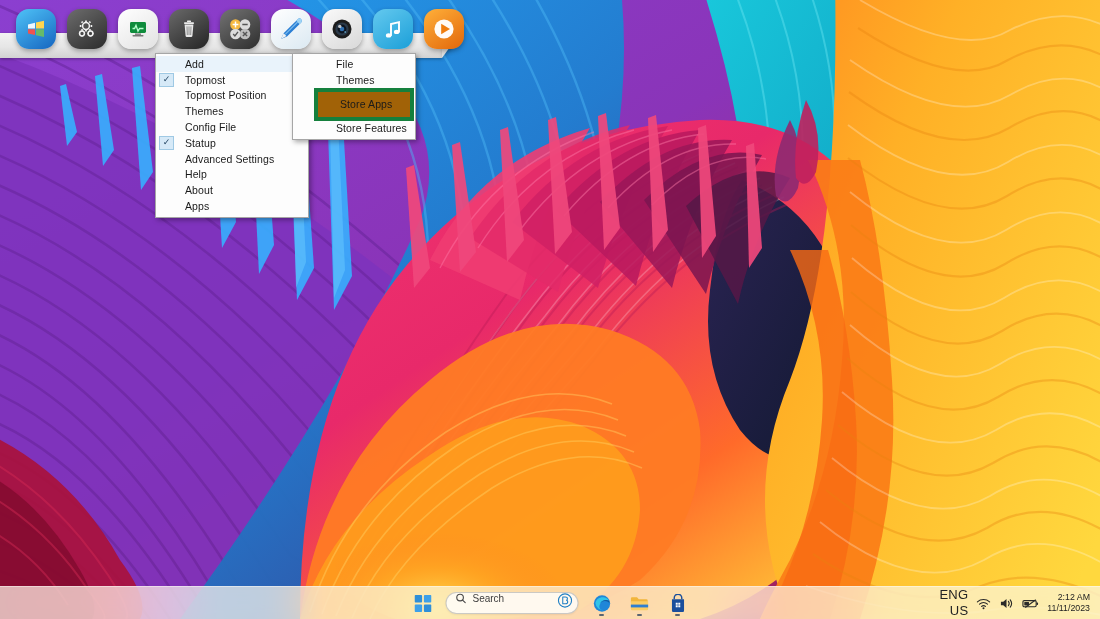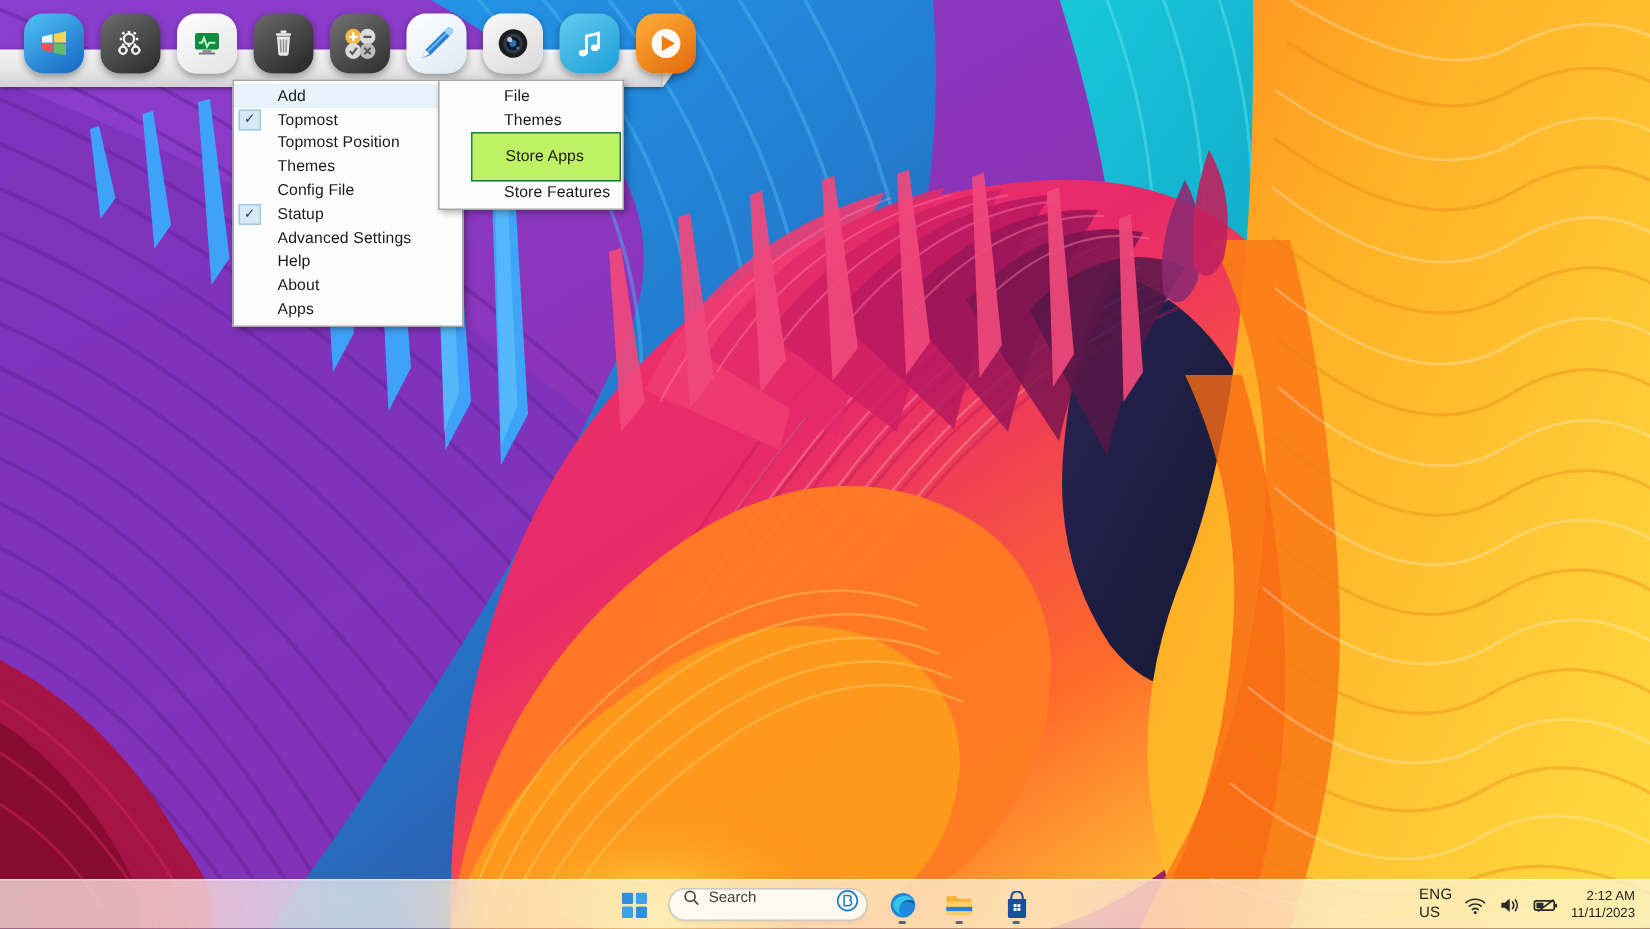--- a/index.html
+++ b/index.html
@@ -68,22 +68,22 @@
   
   #ctx-submenu{
     position:absolute; left:292px; top:53px; width:124px;
     background:#fdfdfd; border:1px solid #a6a6a6;
     box-shadow:2px 2px 5px rgba(0,0,0,.35);
     padding:2px 0 3px 0; z-index:21;
     font-size:10.5px; color:#1a1a1a;
   }
   #ctx-submenu .mi{ padding-left:22px;margin-left:21px; }
   .mi.sel{
-    background:#bef264;
-    border:1px solid #15803d;
+    background:#a16207;
+    border:4px solid #15803d;
     margin:0 1px; height:33px; padding-left:21px;
   }
 
   
   #taskbar{
     position:absolute; left:0; bottom:0; width:1100px; height:33px;
     z-index:15;
     backdrop-filter:blur(22px) saturate(1.4);
     background:rgba(252,246,232,.72);
     border-top:1px solid rgba(255,255,255,.45);
@@ -106,21 +106,21 @@
     background:rgba(255,255,255,.82);
     border:1px solid rgba(160,160,160,.55);
     display:flex; padding:0 5px 0 9px; gap:6px;
     cursor:text; box-shadow:0 1px 2px rgba(0,0,0,.06);
   }
   #search-text{ font-size:10px; color:#3e3e3e; flex:1; }
   #tb-right{
     position:absolute; right:10px; display:flex; align-items:center;
     gap:8px; height:100%; font-size:8.5px; color:#232323;
   }
-  #lang{ text-align:left; line-height:1.25; font-size:10px; letter-spacing:.2px; }
+  #lang{ text-align:right; line-height:1.25; font-size:13px; letter-spacing:.2px; }
   #clock{ text-align:right; line-height:1.25; font-size:8.8px; }
   .tray-ico{ cursor:pointer; display:flex; align-items:center; }
 </style>
 </head>
 <body>
 
 <div id="wallpaper">
 <svg viewBox="0 0 1100 619" preserveAspectRatio="none" xmlns="http://www.w3.org/2000/svg">
   <defs>
     <linearGradient id="gLeft" x1="0" y1="0" x2="1" y2="1">

